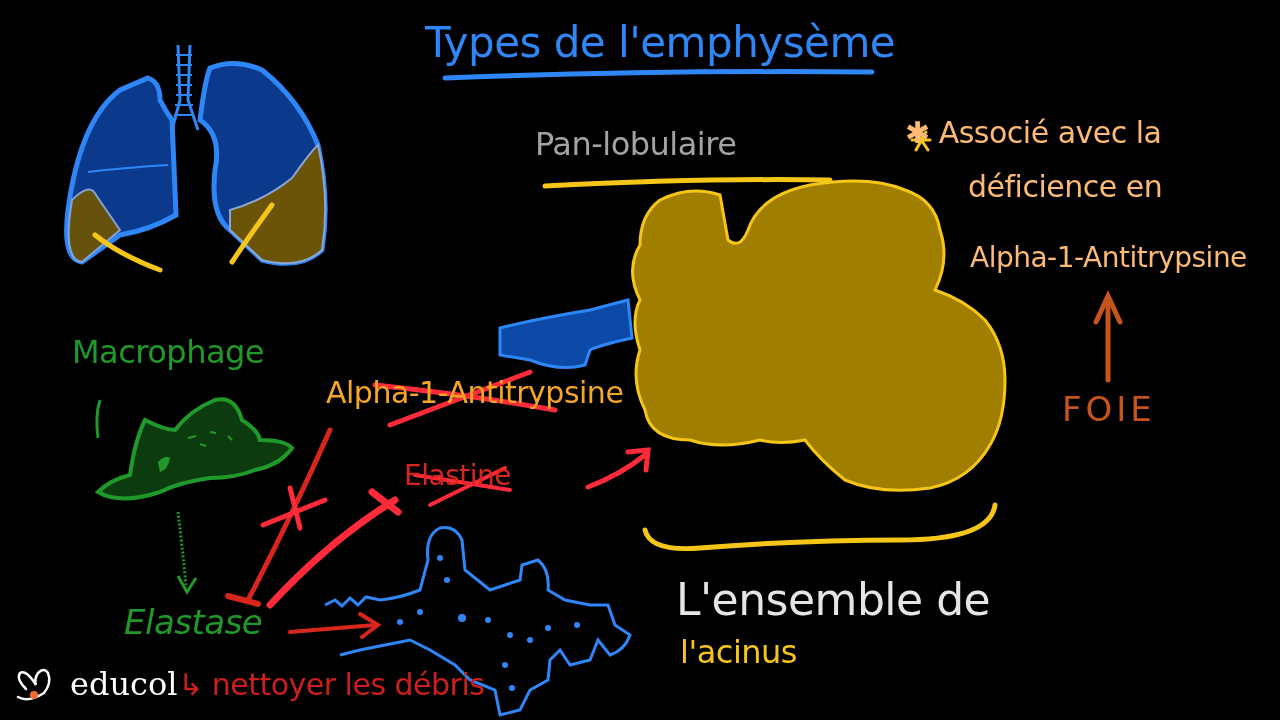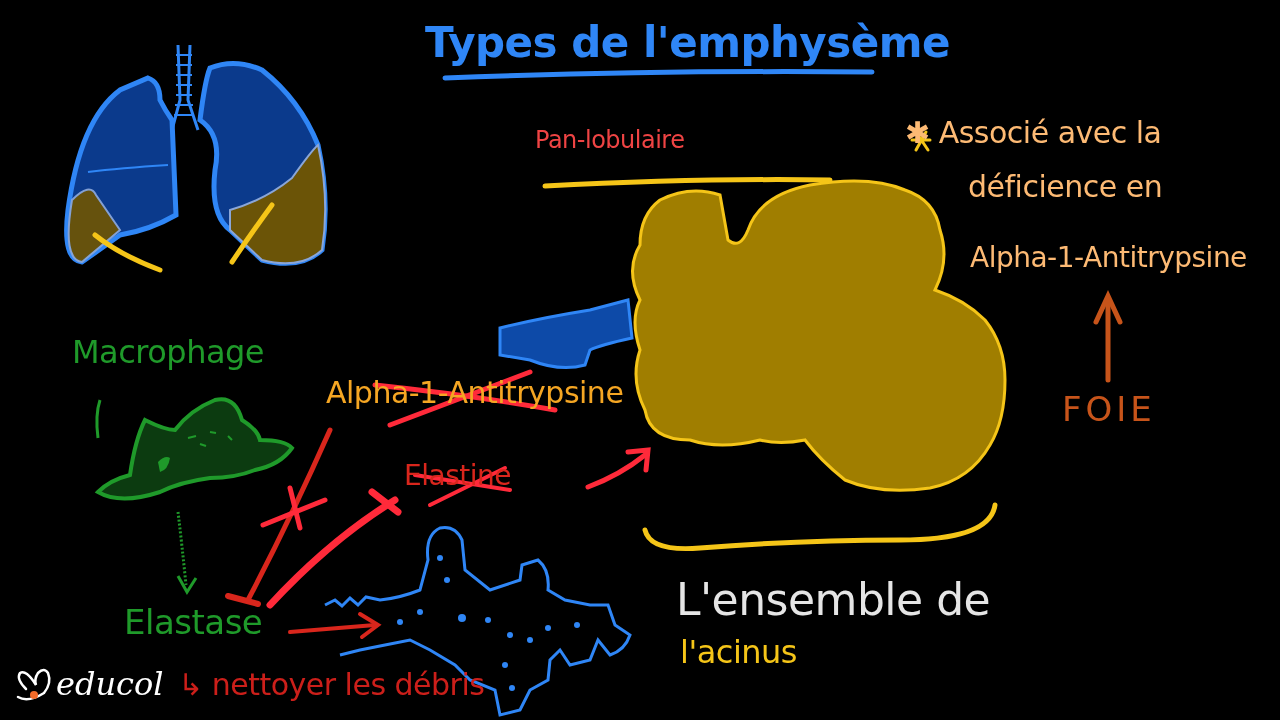--- a/index.html
+++ b/index.html
@@ -1,36 +1,36 @@
 <!DOCTYPE html>
 <html><head>
 <meta charset="utf-8">
 <style>
   html, body { margin:0; padding:0; background:#000; }
   body { width:1280px; height:720px; position:relative; overflow:hidden; font-family:"DejaVu Sans", sans-serif; }
   .board { position:absolute; inset:0; background:#000; }
   svg.drawing { position:absolute; left:0; top:0; width:1280px; height:720px; }
   .hw { position:absolute; font-family:"DejaVu Sans", sans-serif; white-space:nowrap; letter-spacing:-0.5px; line-height:1; }
-  .title { left:425px; top:22px; font-size:42px; color:#2f86f6; font-weight:700; }
-  .pan { left:535px; top:128px; font-size:24px; color:#ef4444; }
+  .title { left:425px; top:22px; font-size:42px; color:#2f86f6; font-weight:400; }
+  .pan { left:535px; top:128px; font-size:32px; color:#a3a3a3; }
   .note { left:905px; font-size:30px; color:#fdba74; }
   .note1 { top:118px; }
   .note2 { top:172px; left:968px; }
   .note3 { top:244px; left:970px; font-size:28px; }
   .foie { left:1062px; top:392px; font-size:34px; color:#c7541a; letter-spacing:4px; }
   .lobes { left:122px; top:280px; font-size:28px; color:#f5c518; }
   .macro { left:72px; top:336px; font-size:32px; color:#1f9a2a; }
   .alpha { left:326px; top:378px; font-size:30px; color:#f5a623; }
   .elast-red { left:404px; top:462px; font-size:28px; color:#d9261c; }
-  .elastase { left:124px; top:605px; font-size:34px; color:#1f9a2a; }
+  .elastase { left:124px; top:605px; font-size:34px; color:#1f9a2a;font-style:italic; }
   .nettoyer { left:178px; top:670px; font-size:30px; color:#cc1f1a; }
   .ensemble { left:676px; top:578px; font-size:44px; color:#e5e5e5; }
   .acinus { left:680px; top:636px; font-size:32px; color:#f5c518; }
   .logo { position:absolute; left:14px; top:660px; height:48px; display:flex; align-items:center; }
-  .logo-text { font-family:"DejaVu Serif", serif; font-style:italic; color:#fff; font-size:32px; margin-left:2px;text-align:right; }
+  .logo-text { font-family:"DejaVu Serif", serif; color:#fff; font-size:32px; margin-left:16px;text-align:right; }
 </style>
 </head>
 <body>
 
 <div class="board">
 
   <svg class="drawing" viewBox="0 0 1280 720">
 
     <path d="M445 78 Q650 70 872 72" stroke="#2f86f6" stroke-width="5" fill="none" stroke-linecap="round"></path>
 

